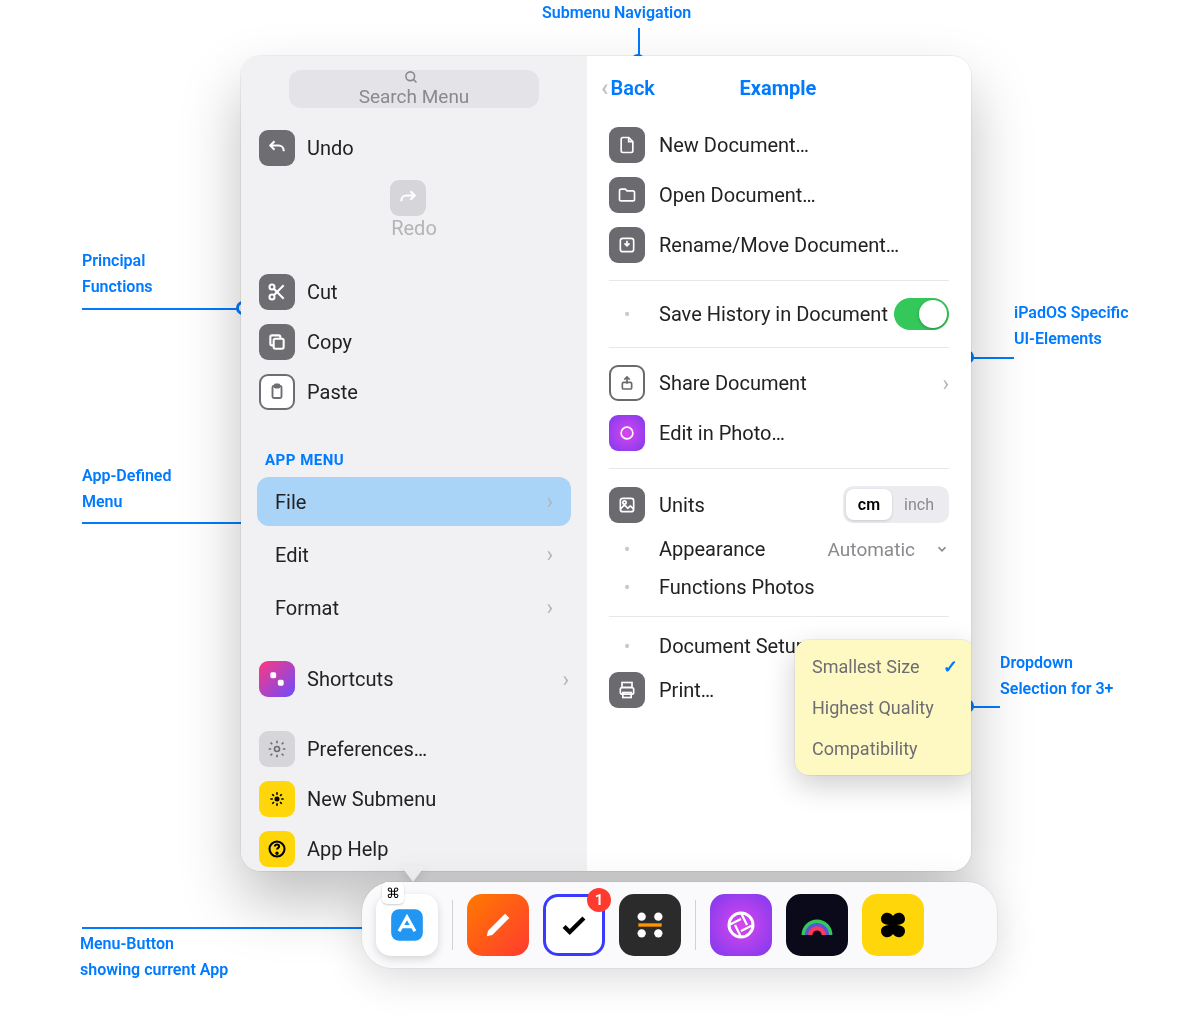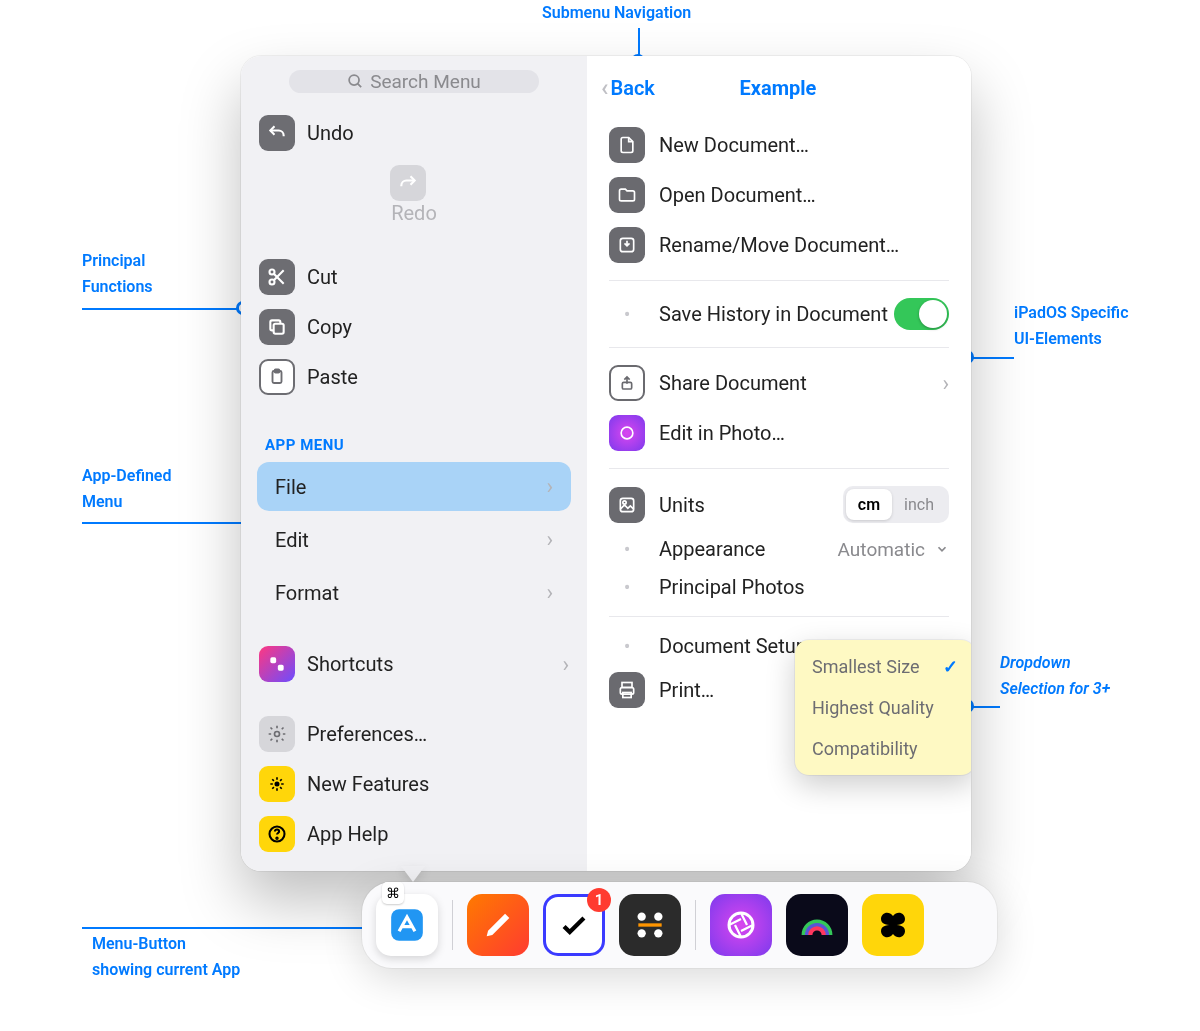--- a/index.html
+++ b/index.html
@@ -72,20 +72,21 @@
     background: #e3e3e8;
     border-radius: 12px;
     height: 38px;
     display: flex;
     align-items: center;
     justify-content: center;
     margin: 0 auto 15px auto;
     width: 250px;
     color: #8a8a8e;
     font-size: 19px;
+    flex-direction: column;
   }
   .search-pill svg { margin-right: 6px; }
 
   .left-item {
     display: flex;
     align-items: center;
     padding: 7px 8px;
     font-size: 20px;
     color: #222;
     border-radius: 12px;
@@ -235,21 +236,21 @@
     color: #000;
     font-weight: 600;
     box-shadow: 0 1px 3px rgba(0,0,0,0.15);
   }
 
   .dropdown-val {
     color: #8a8a8e;
     font-size: 19px;
     display: flex;
     align-items: center;
-    gap: 10px;
+    gap: 20px;
   }
 
   
   .dropdown-pop {
     position: absolute;
     background: #fef9c3;
     border-radius: 14px;
     box-shadow: 0 10px 30px rgba(0,0,0,0.2), 0 0 0 1px rgba(0,0,0,0.05);
     padding: 6px 1px;
     width: 180px;
@@ -360,28 +361,28 @@
 <div class="callout-line" style="left:82px; top:522px; width:200px;"></div>
 <div class="callout-dot" style="left:280px; top:515px;"></div>
 
 <div class="callout" style="left:1014px; top:300px;">
   <span>iPadOS Specific</span><br>
   <span>UI-Elements</span>
 </div>
 <div class="callout-line" style="left:972px; top:357px; width:42px;"></div>
 <div class="callout-dot" style="left:960px; top:350px;"></div>
 
-<div class="callout" style="left:1000px; top:650px;font-style:italic;">
+<div class="callout" style="left:1000px; top:650px;">
   <span>Dropdown</span><br>
   <span>Selection for 3+</span>
 </div>
 <div class="callout-line" style="left:972px; top:706px; width:28px;"></div>
 <div class="callout-dot" style="left:960px; top:699px;"></div>
 
-<div class="callout" style="left:92px; top:931px;">
+<div class="callout" style="left:80px; top:931px;">
   <span>Menu-Button</span><br>
   <span>showing current App</span>
 </div>
 <div class="callout-line" style="left:82px; top:927px; width:295px;"></div>
 <div class="callout-dot" style="left:374px; top:920px;"></div>
 
 <div class="menu-panel">
 
   <div class="menu-left">
     <div class="search-pill">
@@ -488,21 +489,21 @@
       </div>
       <span>Preferences…</span>
     </div>
     <div class="left-item">
       <div class="icon-square" style="background:#ffd60a;">
         <svg width="20" height="20" viewBox="0 0 24 24" fill="none" stroke="#000" stroke-width="2">
             <circle cx="12" cy="12" r="2" fill="#000"></circle>
             <path d="M12 4v3M12 17v3M4 12h3M17 12h3M6.3 6.3l2 2M15.7 15.7l2 2M6.3 17.7l2-2M15.7 8.3l2-2"></path>
           </svg>
       </div>
-      <span>New Features</span>
+      <span>New Submenu</span>
     </div>
     <div class="left-item">
       <div class="icon-square" style="background:#ffd60a;">
         <svg width="20" height="20" viewBox="0 0 24 24" fill="none" stroke="#000" stroke-width="2.5">
             <circle cx="12" cy="12" r="9"></circle>
             <path d="M9.5 9a2.5 2.5 0 115 0c0 1.5-2.5 2-2.5 3.5"></path>
             <circle cx="12" cy="17" r="0.8" fill="#000"></circle>
           </svg>
       </div>
       <span>App Help</span>
@@ -601,21 +602,21 @@
       <span class="spacer"></span>
       <div class="dropdown-val">
         <span>Automatic</span>
         <svg width="14" height="14" viewBox="0 0 24 24" fill="none" stroke="#8a8a8e" stroke-width="3">
             <path d="M6 9l6 6 6-6"></path>
           </svg>
       </div>
     </div>
     <div class="right-item">
       <div class="dot-icon">•</div>
-      <span>Principal Photos</span>
+      <span>Functions Photos</span>
     </div>
 
     <div class="r-divider"></div>
 
     <div class="right-item">
       <div class="dot-icon">•</div>
       <span>Document Setup</span>
     </div>
     <div class="right-item">
       <div class="r-icon">

